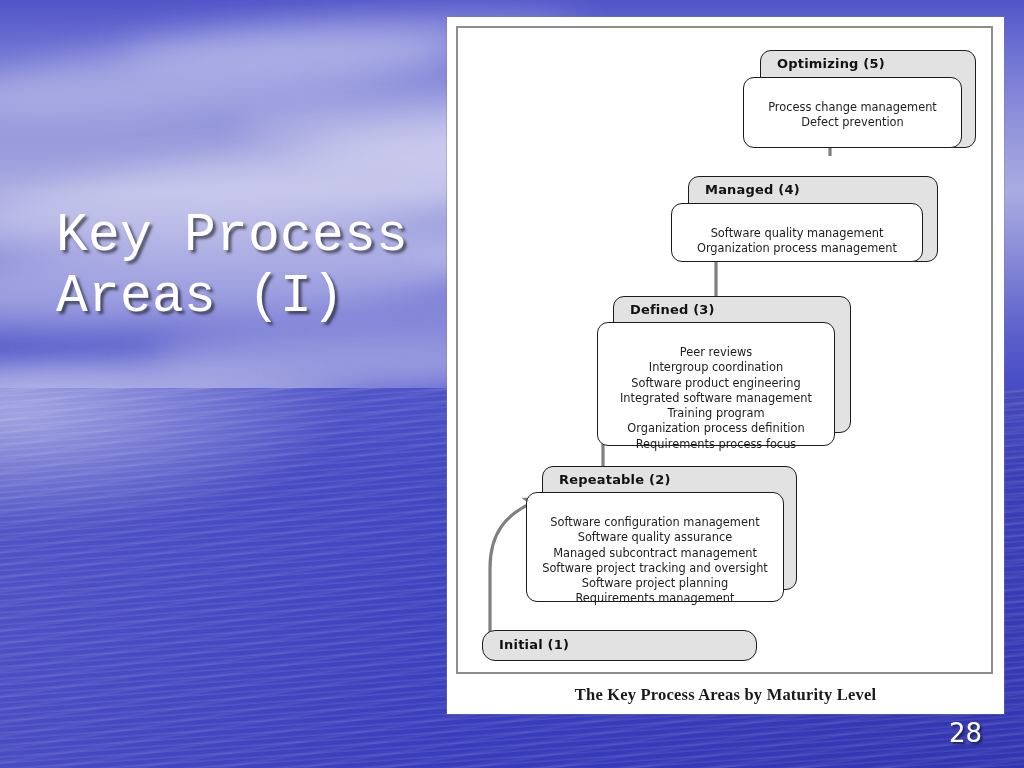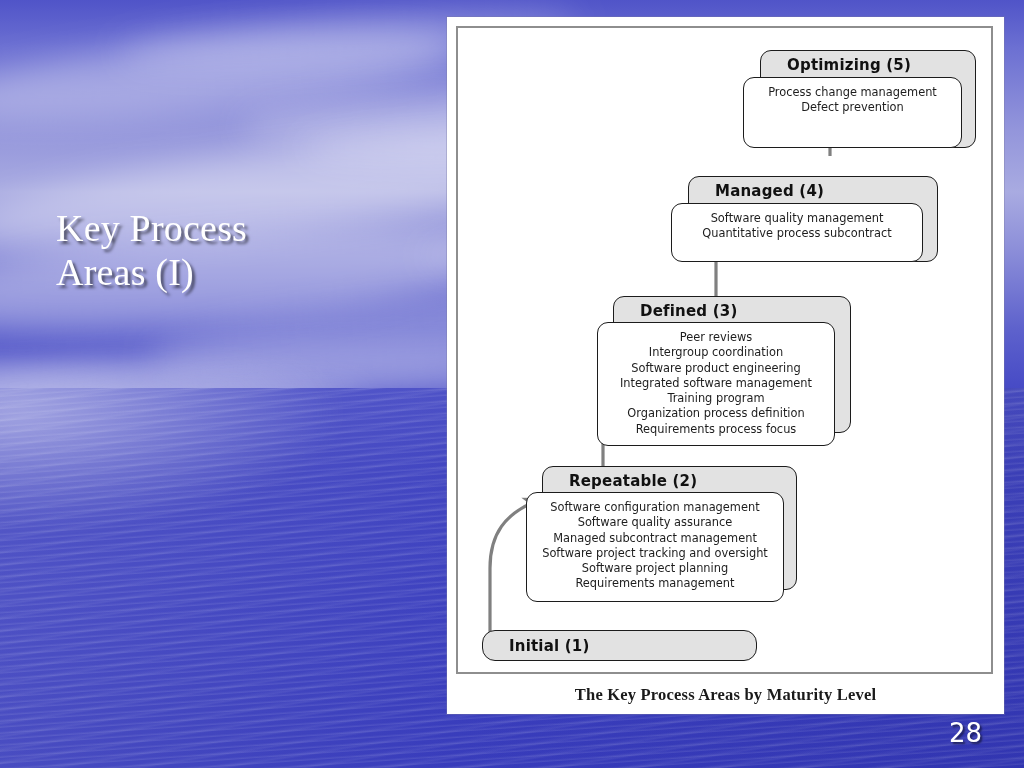--- a/index.html
+++ b/index.html
@@ -95,26 +95,26 @@
     background: linear-gradient(to right, rgba(255,255,255,0.10) 0%, rgba(255,255,255,0.02) 45%, rgba(0,0,0,0.05) 100%);
   }
 
   
   #slide-title {
     position: absolute;
     left: 56px;
     top: 206px;
     width: 370px;
     color: #ffffff;
-    font-size: 38px;
+    font-size: 53px;
     line-height: 1.16;
     font-weight: 400;
     letter-spacing: 0.2px;
     text-shadow: 3px 3px 3px rgba(0,0,0,0.55);
-    font-family: Liberation Serif, serif;
+    font-family: Liberation Mono, monospace;
   }
 
   
   #page-number {
     position: absolute;
     right: 42px;
     bottom: 20px;
     color: #ffffff;
     font-size: 26px;
     text-shadow: 2px 2px 2px rgba(0,0,0,0.5);
@@ -160,38 +160,38 @@
   .level-header {
     position: absolute;
     background: #e2e2e2;
     border: 1.6px solid #1c1c1c;
     border-radius: 11px;
     box-sizing: border-box;
     z-index: 1;
   }
   .level-header-label {
     position: absolute;
-    left: 26px;
+    left: 16px;
     top: 5px;
     font-family: "DejaVu Sans", sans-serif;
     font-weight: bold;
-    font-size: 15px;
+    font-size: 13px;
     color: #111111;
     letter-spacing: 0.2px;
     white-space: nowrap;
     text-align: center;
   }
   .level-body {
     position: absolute;
     background: #ffffff;
     border: 1.6px solid #1c1c1c;
     border-radius: 11px;
     box-sizing: border-box;
     z-index: 2;
-    padding-top: 7px;
+    padding-top: 22px;
   }
   .kpa {
     font-family: "DejaVu Sans", sans-serif;
     font-size: 11.4px;
     color: #1d1d1d;
     line-height: 15.3px;
     text-align: center;
     white-space: nowrap;
   }
 
@@ -263,21 +263,21 @@
           <div class="kpa">Defect prevention</div>
         </div>
       </div>
 
       <div class="level">
         <div class="level-header" id="level-4-header" style="left:230px; top:148px; width:250px; height:86px;">
           <div class="level-header-label">Managed (4)</div>
         </div>
         <div class="level-body" id="level-4-body" style="left:213px; top:175px; width:252px; height:59px;">
           <div class="kpa">Software quality management</div>
-          <div class="kpa">Quantitative process subcontract</div>
+          <div class="kpa">Organization process management</div>
         </div>
       </div>
 
       <div class="level">
         <div class="level-header" id="level-3-header" style="left:155px; top:268px; width:238px; height:137px;">
           <div class="level-header-label">Defined (3)</div>
         </div>
         <div class="level-body" id="level-3-body" style="left:139px; top:294px; width:238px; height:124px;">
           <div class="kpa">Peer reviews</div>
           <div class="kpa">Intergroup coordination</div>

